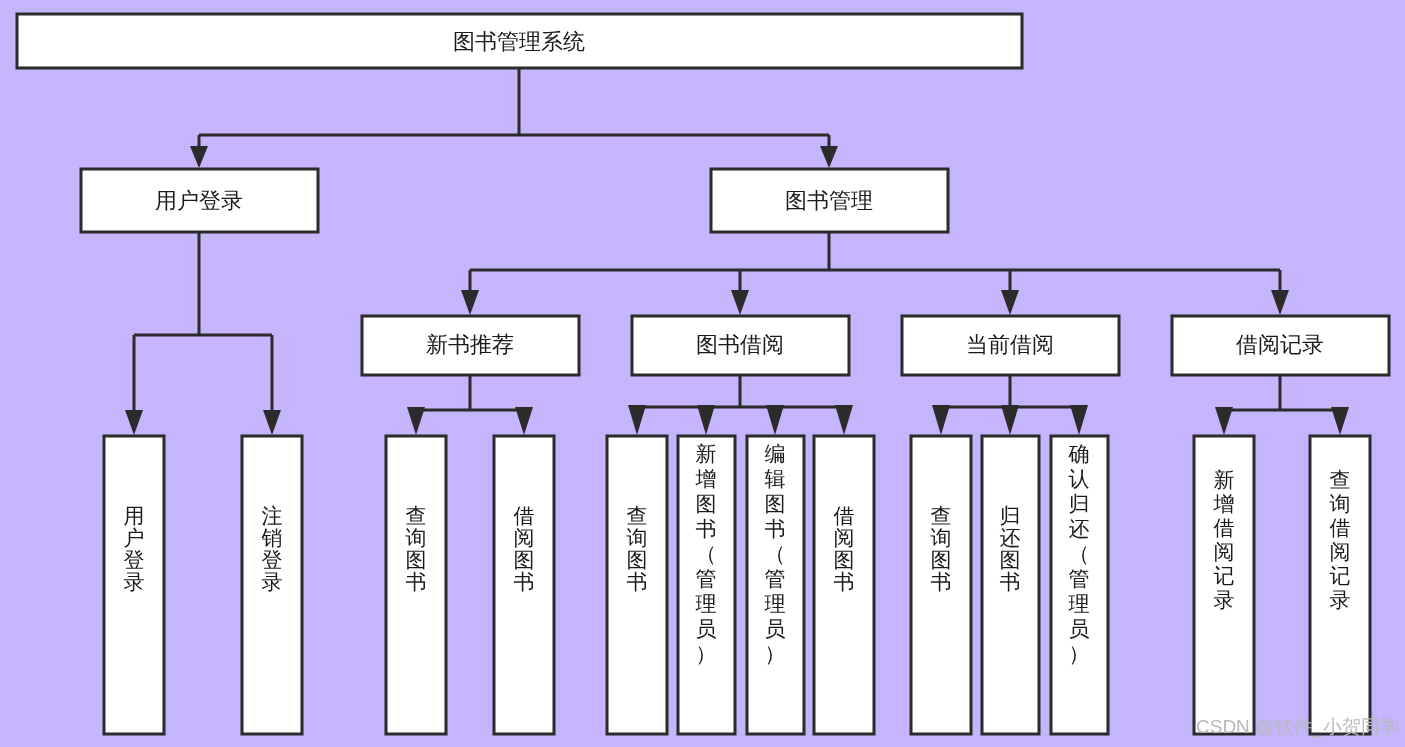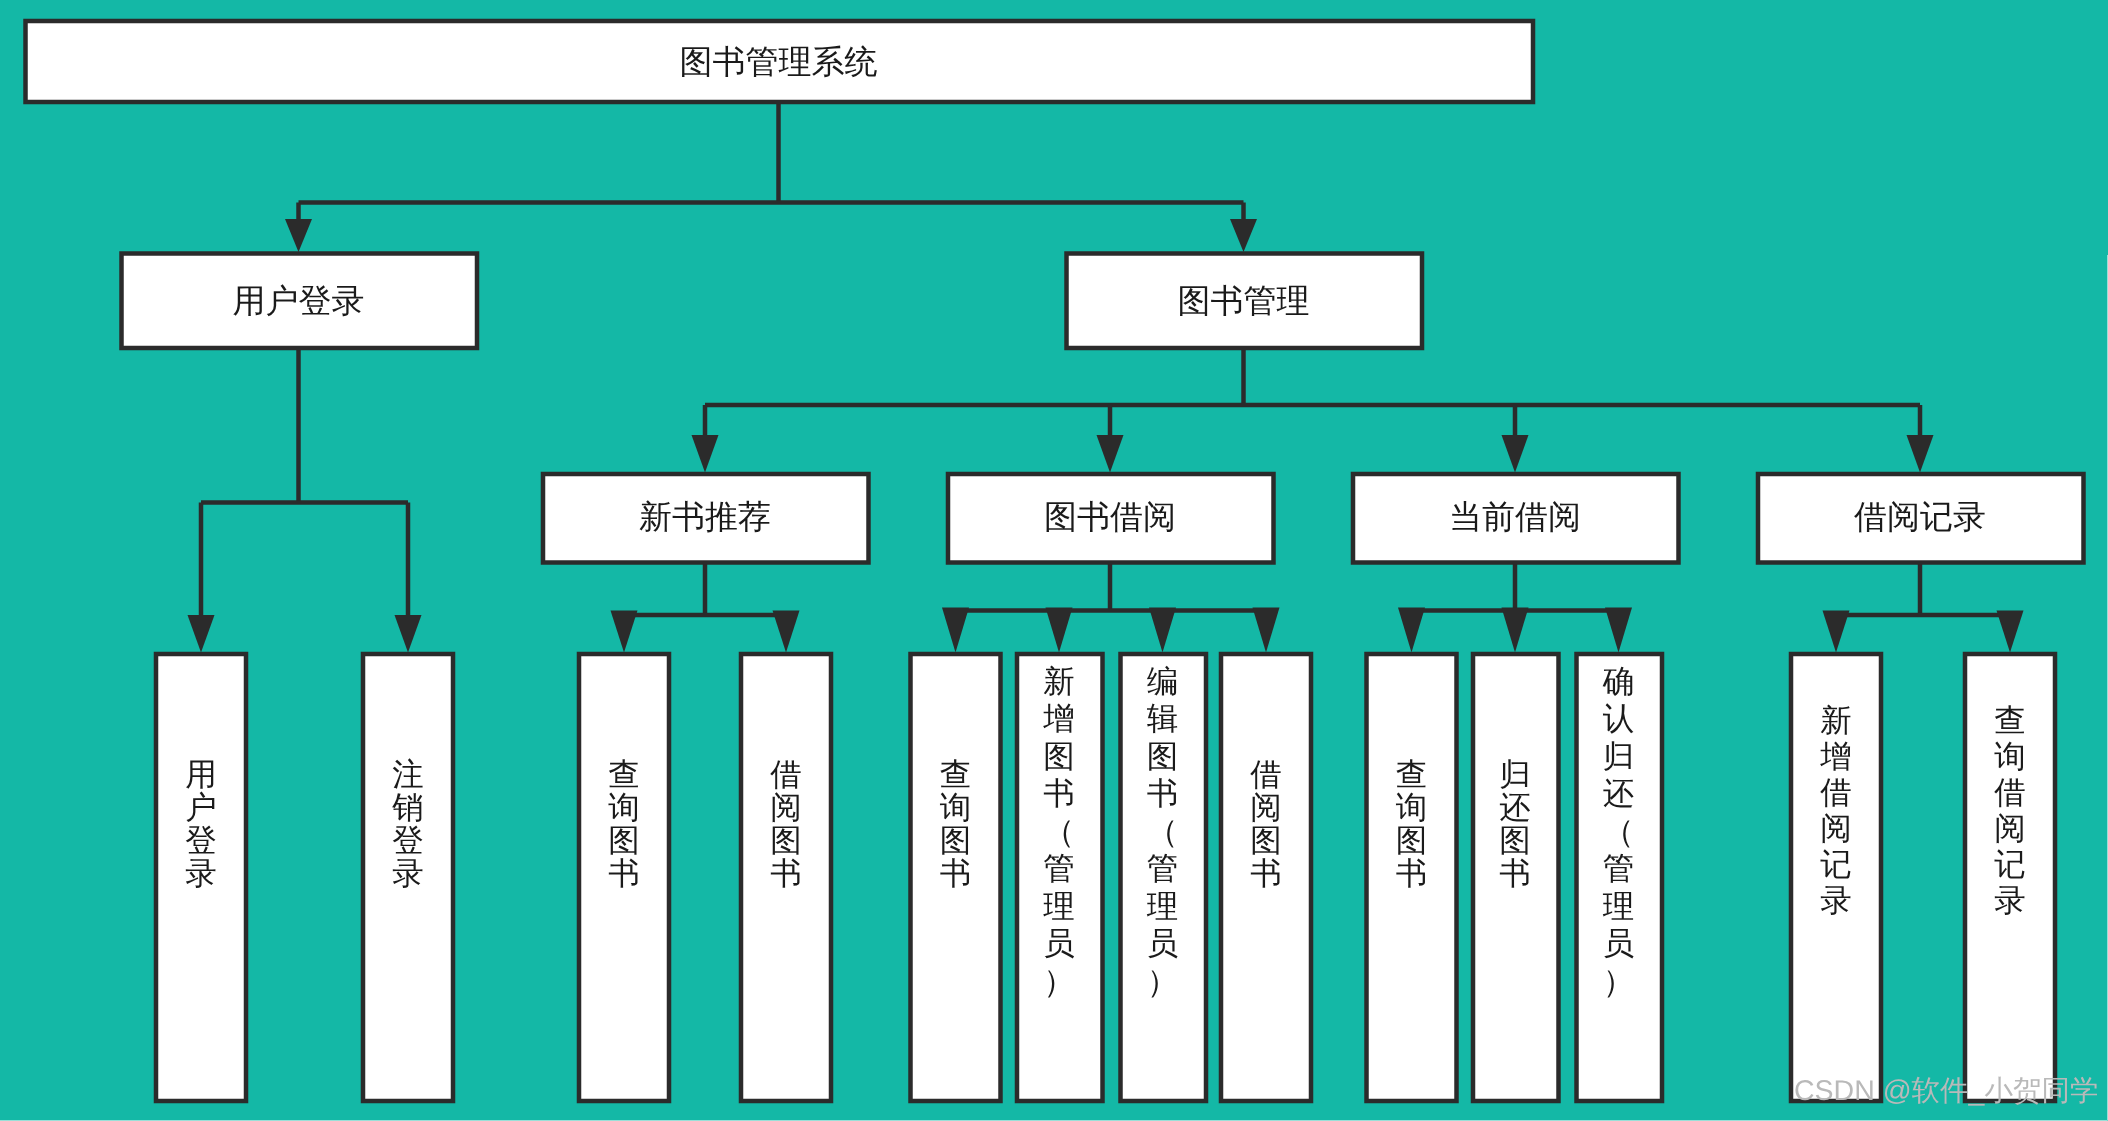--- a/index.html
+++ b/index.html
@@ -10,21 +10,21 @@
   body {
     width: 1405px;
     height: 747px;
     font-family: "Liberation Sans", "DejaVu Sans", sans-serif;
     overflow: hidden;
   }
   #diagram-root {
     position: relative;
     width: 1405px;
     height: 747px;
-    background: #14b8a6;
+    background: #c4b5fd;
   }
   svg.diagram {
     display: block;
     width: 1405px;
     height: 747px;
   }
   .node-box {
     fill: #ffffff;
     stroke: #2b2b2b;
     stroke-width: 3;

